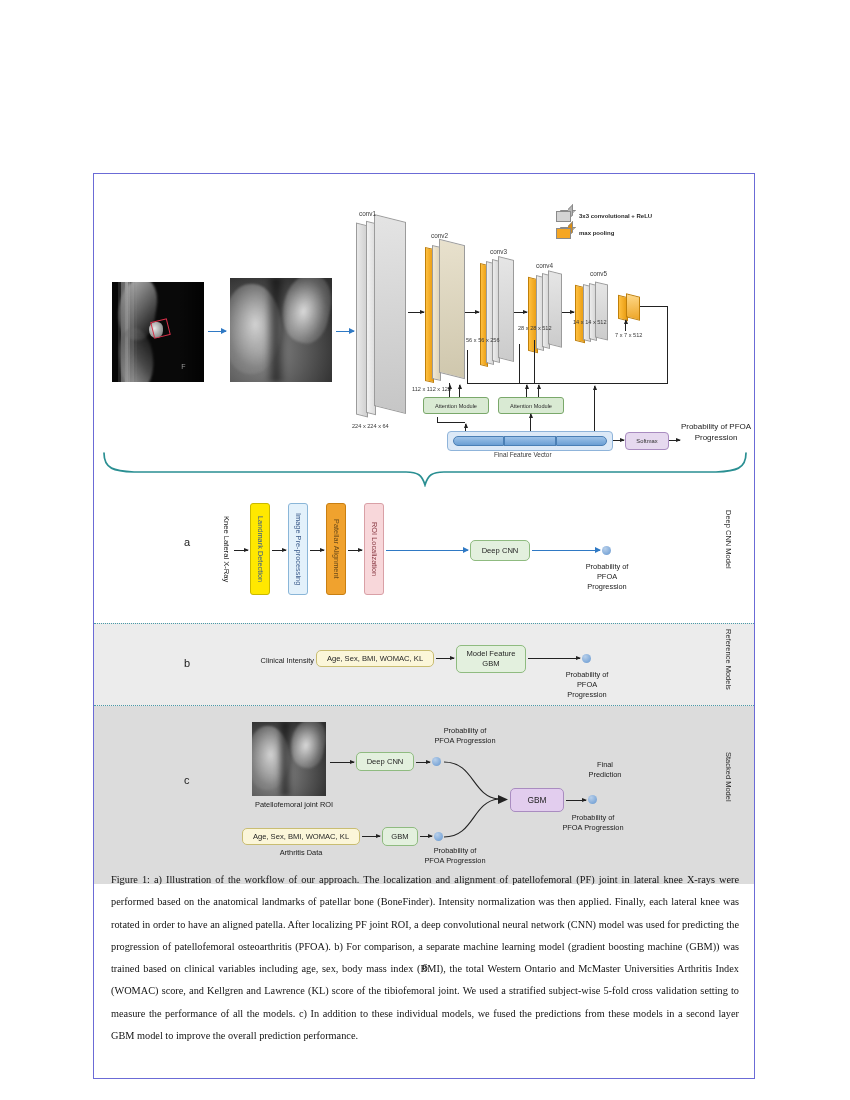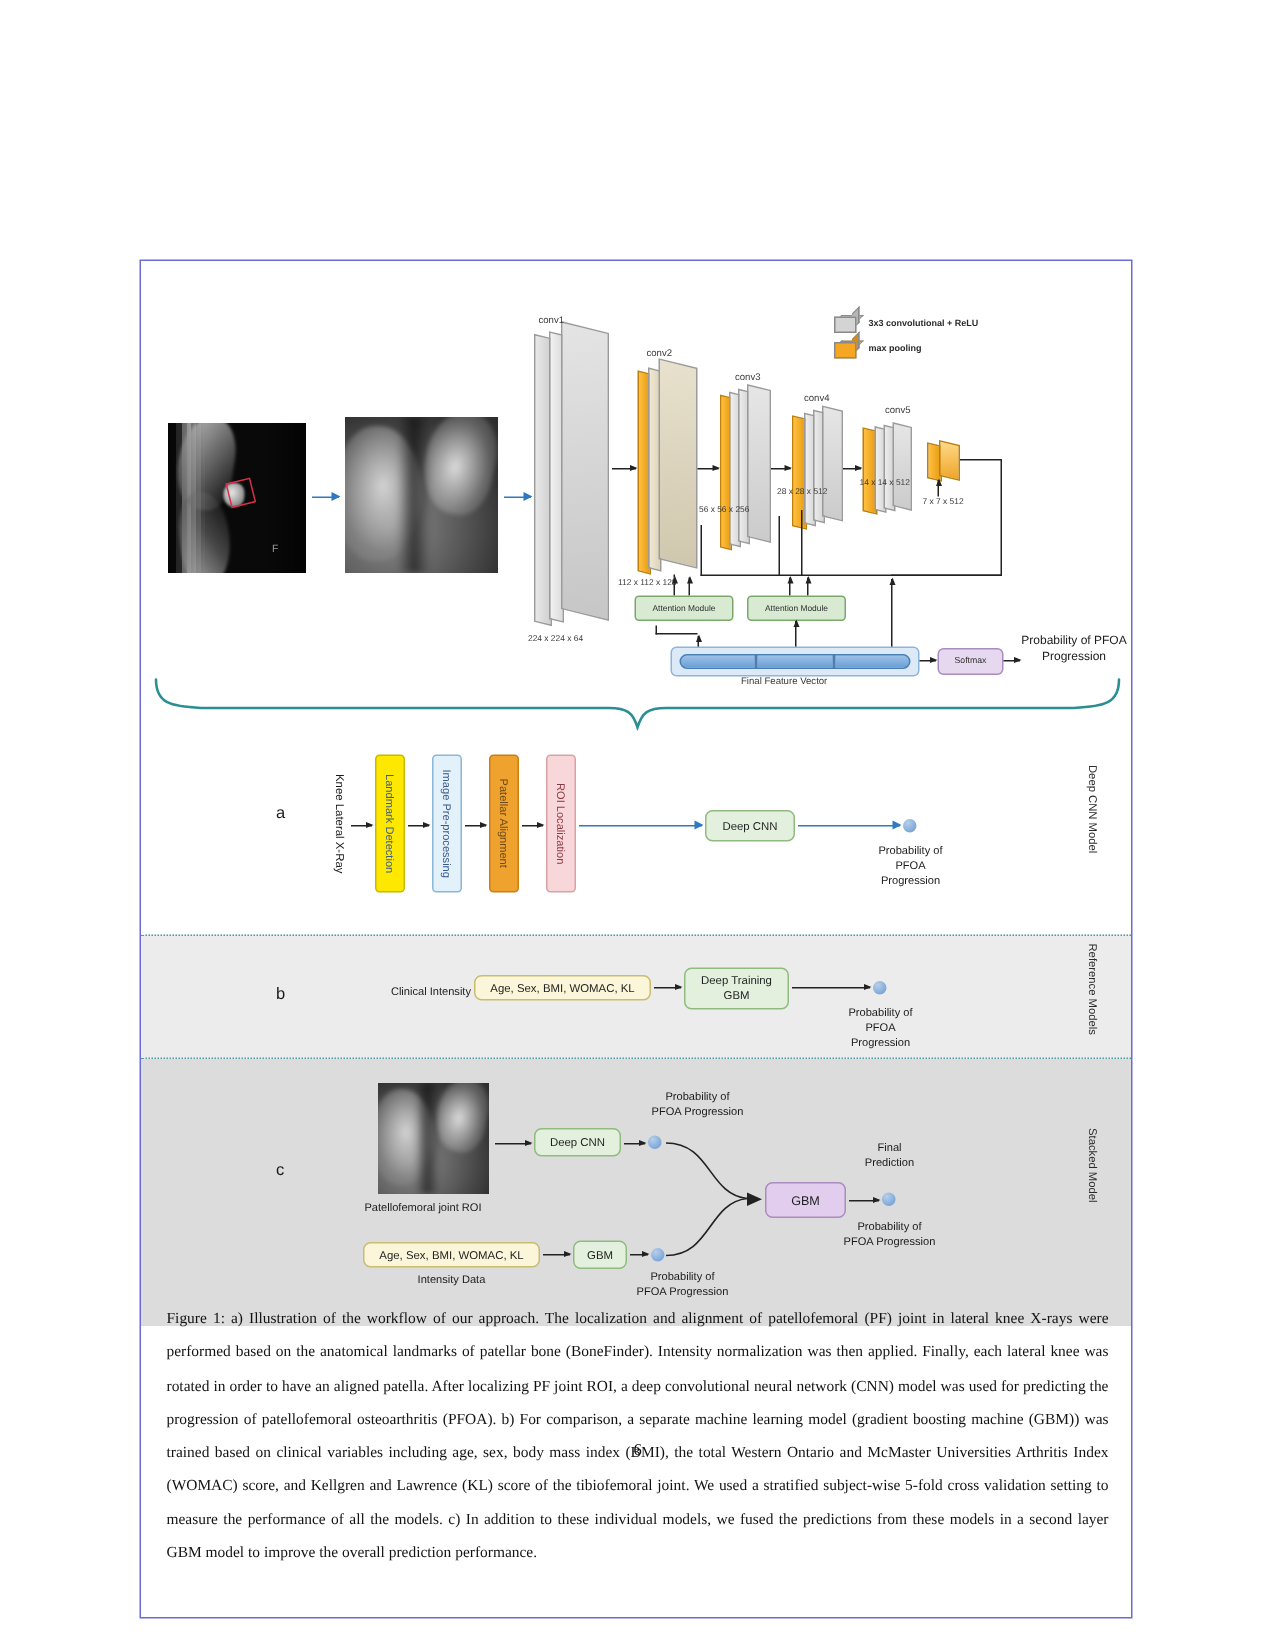--- a/index.html
+++ b/index.html
@@ -358,75 +358,75 @@
     <div class="panel panel-b">
       <div class="plabel" style="left:90px;top:33px;">b</div>
       <div class="vlabel" style="left:630px;top:5px;">Reference Models</div>
 
       <div class="ftext" style="left:148px;top:32px;width:72px;text-align:right;">Clinical Intensity</div>
       <div class="hbox" style="left:222px;top:26px;width:118px;height:17px;background:#fbf6d9;border:1px solid #c9bd72;">
         <span>Age, Sex, BMI, WOMAC, KL</span>
       </div>
       <div class="ar" style="left:342px;top:34px;width:18px;"></div>
       <div class="hbox" style="left:362px;top:21px;width:70px;height:28px;background:#e3f0de;border:1px solid #8fbb80;white-space:pre-line;">
-        <span>Deep Training
+        <span>Model Feature
 GBM</span>
       </div>
       <div class="ar" style="left:434px;top:34px;width:52px;"></div>
       <div class="dot" style="left:488px;top:30px;"></div>
       <div class="ftext" style="left:456px;top:46px;width:74px;">Probability of
 PFOA
 Progression</div>
     </div>
 
     <div class="panel panel-c">
       <div class="plabel" style="left:90px;top:68px;">c</div>
       <div class="vlabel" style="left:630px;top:46px;">Stacked Model</div>
 
       <div class="xray roi" style="left:158px;top:16px;width:74px;height:74px;">
         <div class="roi-femur"></div>
           <div class="roi-pat"></div>
           <div class="roi-dark"></div>
       </div>
-      <div class="ftext" style="left:132px;top:94px;width:112px;">Patellofemoral joint ROI</div>
+      <div class="ftext" style="left:144px;top:94px;width:112px;">Patellofemoral joint ROI</div>
 
       <div class="ar" style="left:236px;top:56px;width:24px;"></div>
       <div class="hbox" style="left:262px;top:46px;width:58px;height:19px;background:#e3f0de;border:1px solid #8fbb80;">
         <span>Deep CNN</span>
       </div>
       <div class="ar" style="left:322px;top:56px;width:14px;"></div>
       <div class="dot" style="left:338px;top:51px;"></div>
       <div class="ftext" style="left:318px;top:20px;width:106px;">Probability of
 PFOA Progression</div>
 
       <div class="hbox" style="left:148px;top:122px;width:118px;height:17px;background:#fbf6d9;border:1px solid #c9bd72;">
         <span>Age, Sex, BMI, WOMAC, KL</span>
       </div>
-      <div class="ftext" style="left:160px;top:142px;width:94px;">Intensity Data</div>
+      <div class="ftext" style="left:160px;top:142px;width:94px;">Arthritis Data</div>
       <div class="ar" style="left:268px;top:130px;width:18px;"></div>
       <div class="hbox" style="left:288px;top:121px;width:36px;height:19px;background:#e3f0de;border:1px solid #8fbb80;">
         <span>GBM</span>
       </div>
       <div class="ar" style="left:326px;top:130px;width:12px;"></div>
       <div class="dot" style="left:340px;top:126px;"></div>
       <div class="ftext" style="left:308px;top:140px;width:106px;">Probability of
 PFOA Progression</div>
 
       <svg style="position:absolute;left:346px;top:46px;" width="78" height="96" viewBox="0 0 78 96">
         <path d="M4 10 C34 10, 32 44, 58 47" fill="none" stroke="#222" stroke-width="1.1"></path>
         <path d="M4 85 C34 85, 32 50, 58 47" fill="none" stroke="#222" stroke-width="1.1"></path>
         <polygon points="58,43 68,47.5 58,52" fill="#222"></polygon>
       </svg>
 
       <div class="hbox" style="left:416px;top:82px;width:54px;height:24px;background:#e2cdee;border:1px solid #a98cc0;font-size:8.4px;">
         <span>GBM</span>
       </div>
       <div class="ar" style="left:472px;top:94px;width:20px;"></div>
       <div class="dot" style="left:494px;top:89px;"></div>
-      <div class="ftext" style="left:464px;top:54px;width:70px;text-align:center;">Final
+      <div class="ftext" style="left:476px;top:54px;width:70px;text-align:center;">Final
 Prediction</div>
       <div class="ftext" style="left:440px;top:107px;width:118px;">Probability of
 PFOA Progression</div>
     </div>
 
   </div>
 
   <div class="caption">
     <p>Figure 1: a) Illustration of the workflow of our approach. The localization and alignment of patellofemoral (PF) joint in lateral knee X-rays were performed based on the anatomical landmarks of patellar bone (BoneFinder). Intensity normalization was then applied. Finally, each lateral knee was rotated in order to have an aligned patella. After localizing PF joint ROI, a deep convolutional neural network (CNN) model was used for predicting the progression of patellofemoral osteoarthritis (PFOA). b) For comparison, a separate machine learning model (gradient boosting machine (GBM)) was trained based on clinical variables including age, sex, body mass index (BMI), the total Western Ontario and McMaster Universities Arthritis Index (WOMAC) score, and Kellgren and Lawrence (KL) score of the tibiofemoral joint. We used a stratified subject-wise 5-fold cross validation setting to measure the performance of all the models. c) In addition to these individual models, we fused the predictions from these models in a second layer GBM model to improve the overall prediction performance.</p>
   </div>

